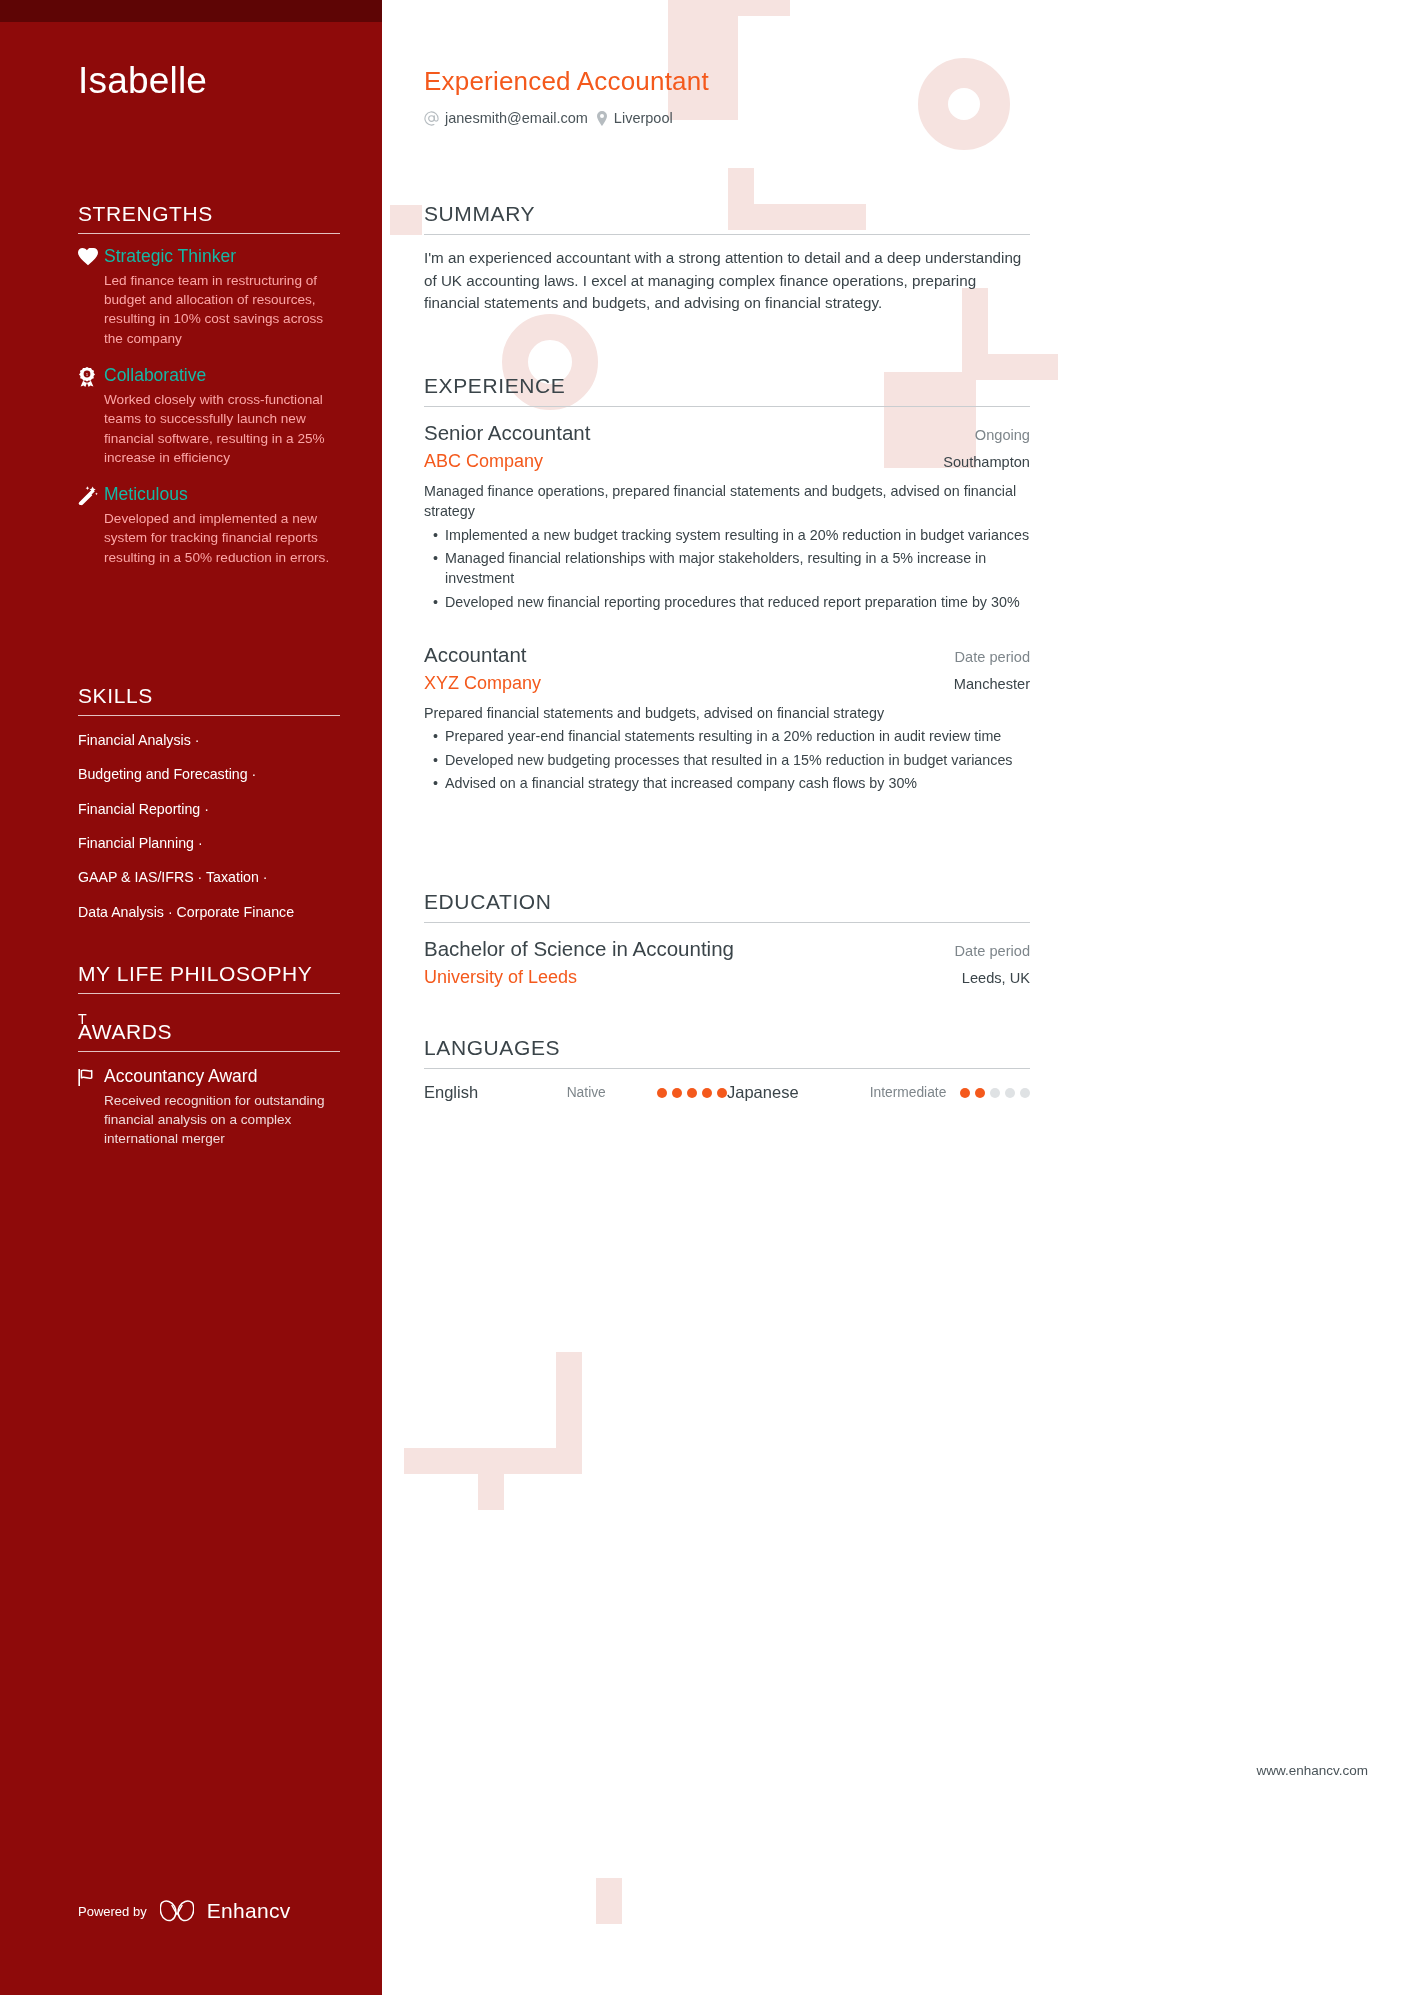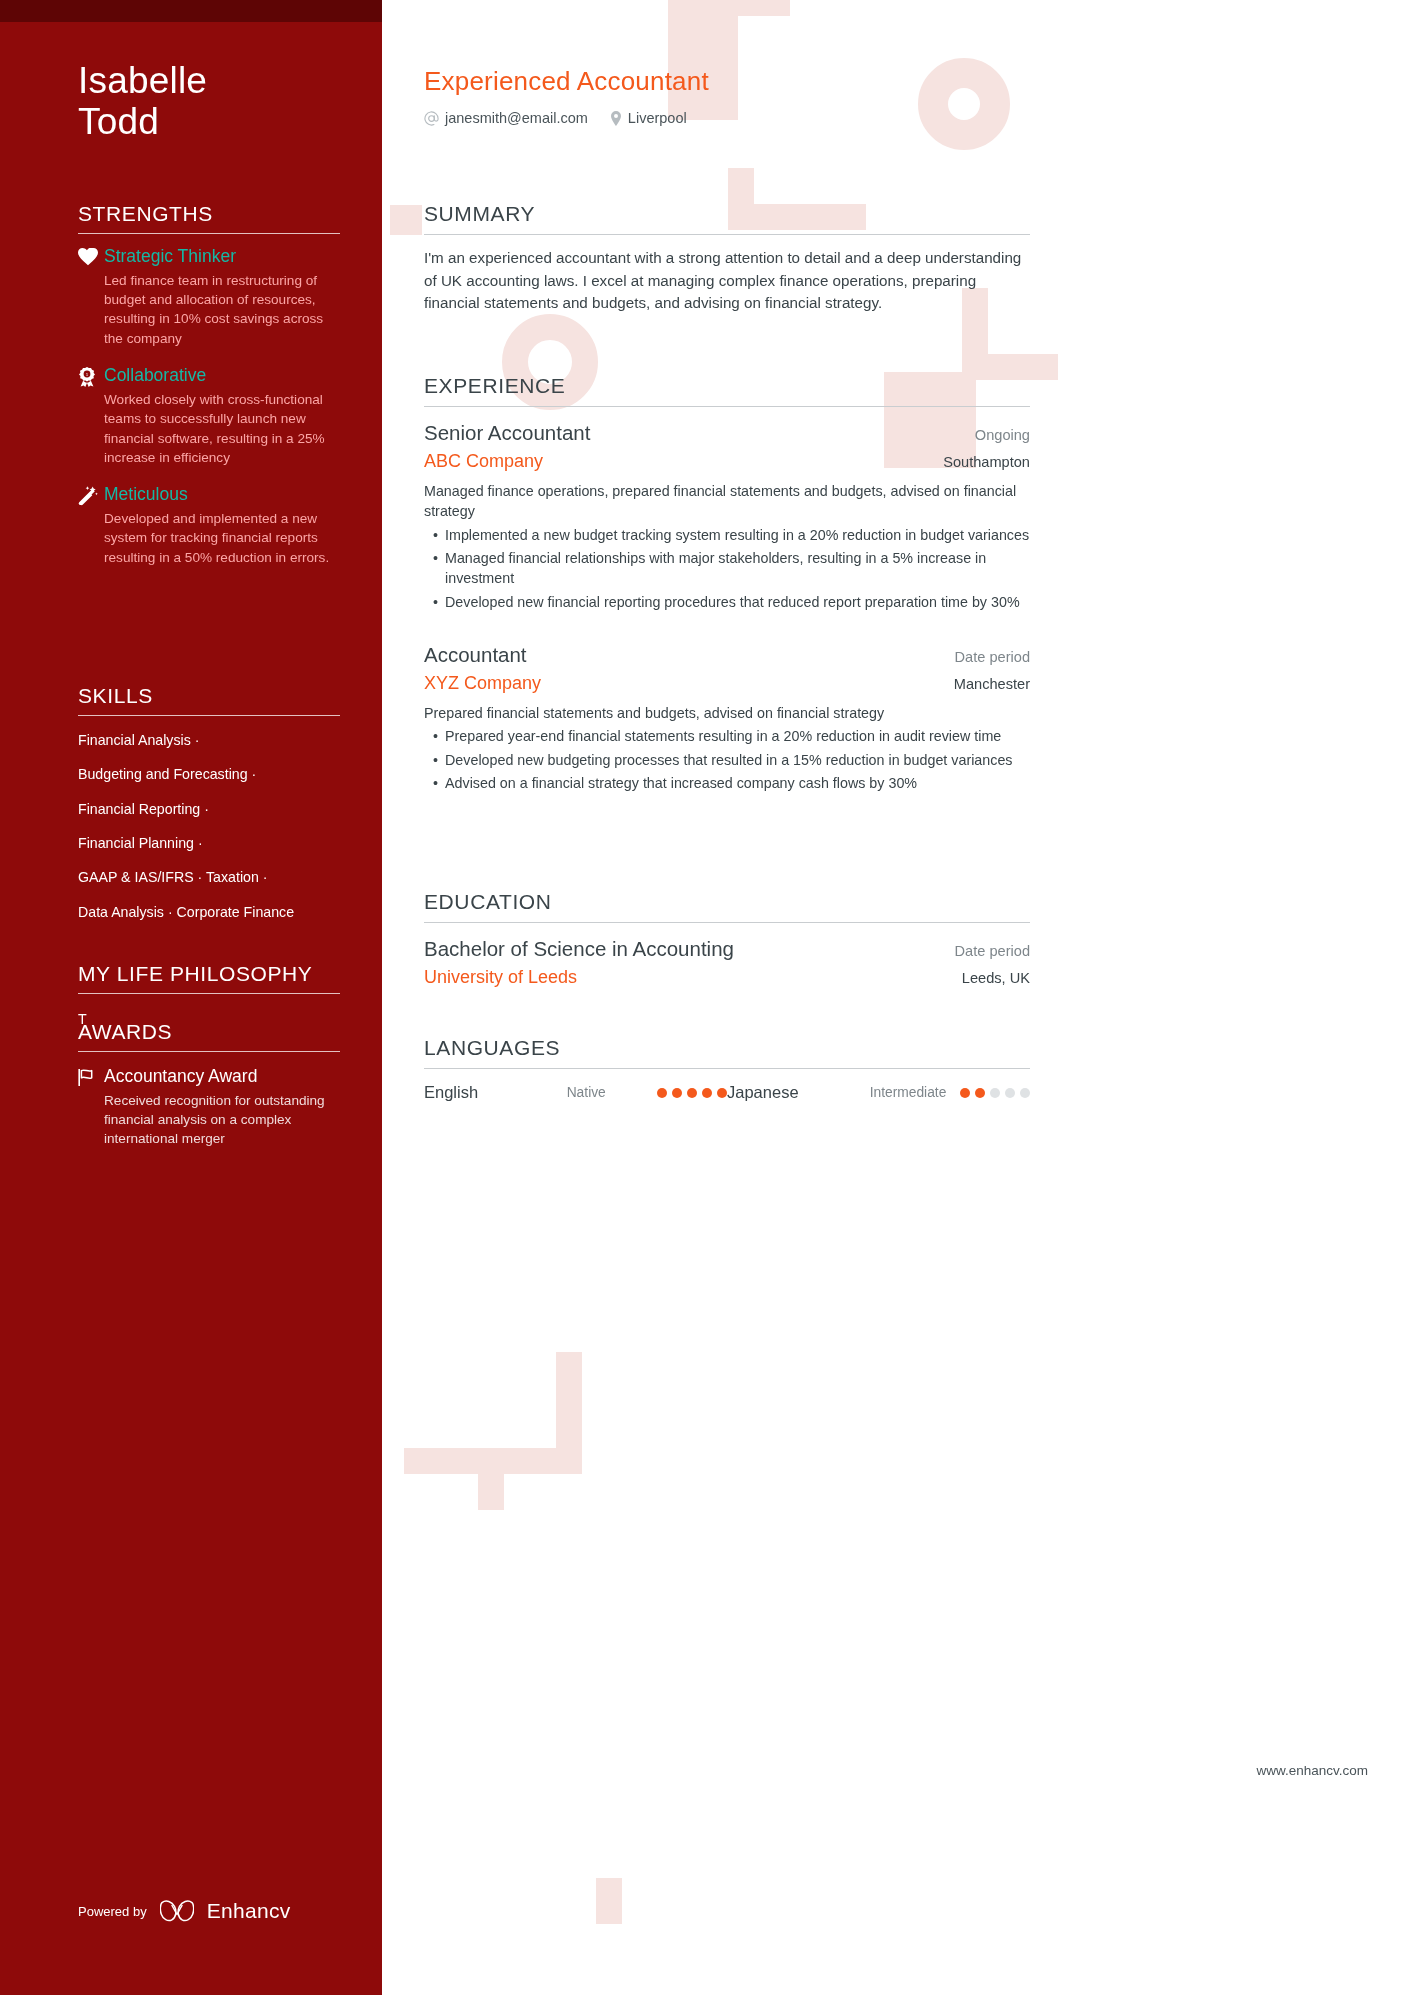--- a/index.html
+++ b/index.html
@@ -148,21 +148,21 @@
     font-size: 26px;
     color: #F4591C;
     font-weight: 400;
     letter-spacing: .2px;
   }
   #contact-row {
     position: absolute;
     left: 42px; top: 110px;
     display: flex;
     align-items: center;
-    gap: 22px;
+    gap: 8px;
     font-size: 14.5px;
     color: #4A5459;
   }
   .contact-item { display: flex; align-items: center; gap: 6px; }
   .contact-ico { color: #B6BCC0; display: flex; align-items: center; }
 
   .m-section { position: absolute; left: 42px; width: 606px; }
   .m-title {
     font-size: 21px;
     color: #3A4449;
@@ -264,21 +264,20 @@
   <div class="deco" style="left:556px; top:1352px; width:26px; height:122px; background:#F6E3E0;"></div>
   <div class="deco" style="left:404px; top:1448px; width:178px; height:26px; background:#F6E3E0;"></div>
   <div class="deco" style="left:478px; top:1448px; width:26px; height:62px; background:#F6E3E0;"></div>
   <div class="deco" style="left:596px; top:1878px; width:26px; height:46px; background:#F6E3E0;"></div>
 
   <div id="sidebar">
     <div id="sidebar-topband"></div>
 
     <div id="name-block">
       <div class="name-line">Isabelle</div>
-      <div class="name-line">Todd</div>
     </div>
 
     <div class="sb-section" style="top:202px;">
       <div class="sb-title">STRENGTHS</div>
       <div class="sb-rule"></div>
 
       <div class="strength">
         <div class="strength-ico">
           <svg width="20" height="18" viewBox="0 0 20 18" fill="#ffffff">
             <path d="M10 17.3L8.6 16C3.5 11.4 0 8.3 0 4.5 0 1.9 2 0 4.6 0c1.5 0 2.9.7 3.9 1.8l.4.5.4-.5A5.2 5.2 0 0 1 15.4 0C18 0 20 1.9 20 4.5c0 3.8-3.5 6.9-8.6 11.5L10 17.3z"></path>

